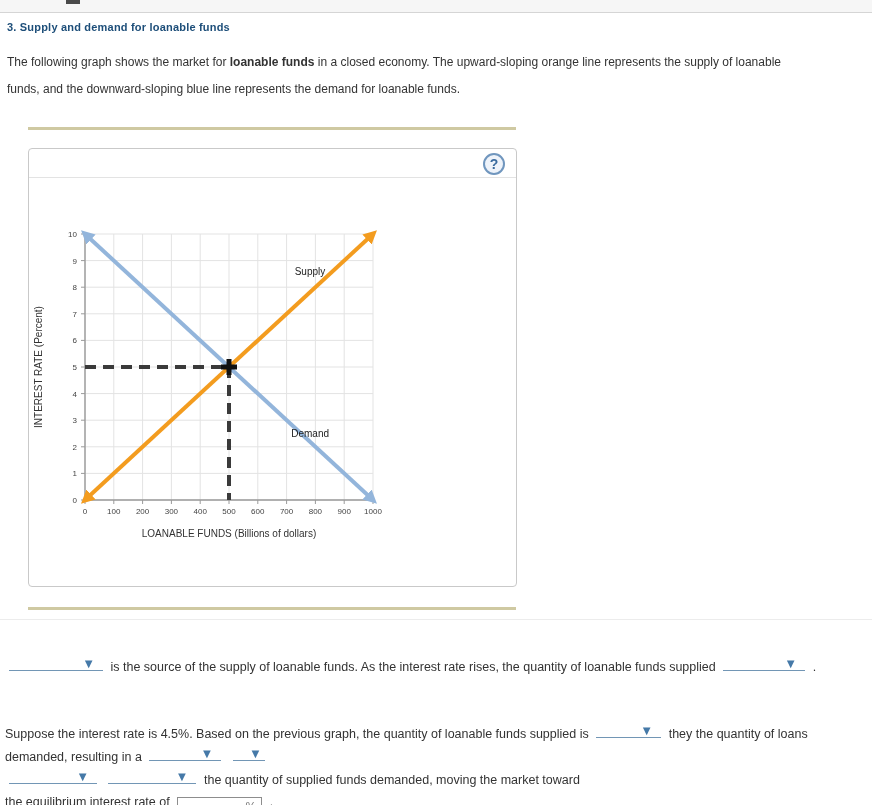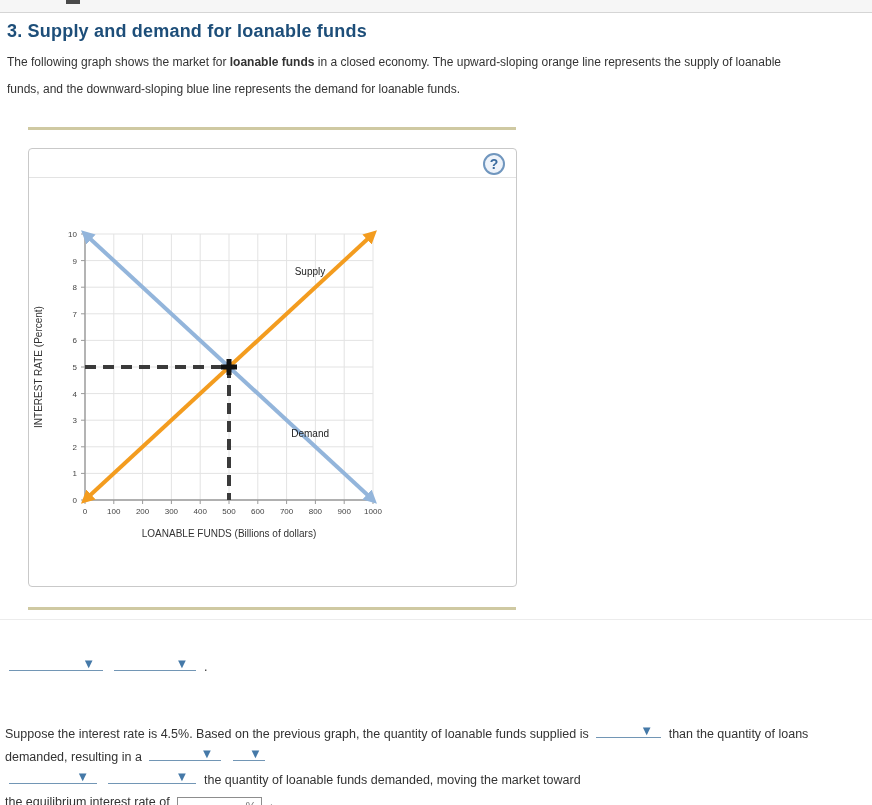--- a/index.html
+++ b/index.html
@@ -3,21 +3,21 @@
 <meta charset="utf-8">
 <style>
   * { margin:0; padding:0; box-sizing:border-box; }
   html,body { width:872px; height:805px; background:#ffffff; overflow:hidden;
               font-family:"Liberation Sans", sans-serif; color:#333; }
 
   .topstrip { position:absolute; left:0; top:0; width:872px; height:13px;
               background:#f6f6f6; border-bottom:1px solid #d5d5d5; }
   .frag { position:absolute; left:66px; top:0; width:14px; height:4px; background:#4a4a4a; }
 
-  .heading { position:absolute; left:7px; top:21px; font-size:18px; font-weight:bold;
+  .heading { position:absolute; left:7px; top:21px; font-size:11px; font-weight:bold;
              color:#1d4e79; letter-spacing:0.2px; }
 
   .intro { position:absolute; left:7px; top:49px; font-size:12px; line-height:27px;
            color:#333; white-space:nowrap; }
 
   .tanbar { position:absolute; left:28px; width:488px; height:3px; background:#cfc9a2; }
   .tan1 { top:127px; } .tan2 { top:607px; }
   .pagediv { position:absolute; left:0; top:619px; width:872px; height:1px; background:#ececec; }
 
   .panel { position:absolute; left:28px; top:148px; width:489px; height:439px;
@@ -157,40 +157,41 @@
       <text x="13" y="188" text-anchor="middle" font-size="10" fill="#333" font-family="Liberation Sans, sans-serif" transform="rotate(-90 13 188)">INTEREST RATE (Percent)</text>
     </svg>
 </div>
 
 <div class="tanbar tan2"></div>
 <div class="pagediv"></div>
 
 <div class="questions q1">
   <div class="qline">
     <span class="blank w94"><span class="arrow">▼</span></span>
+    <span>is the source of the supply of loanable funds. As the interest rate rises, the quantity of loanable funds supplied</span>
     <span class="blank w82"><span class="arrow">▼</span></span>
     <span>.</span>
   </div>
 </div>
 
 <div class="questions q2">
   <div class="qline">
     <span>Suppose the interest rate is 4.5%. Based on the previous graph, the quantity of loanable funds supplied is</span>
     <span class="blank w65"><span class="arrow">▼</span></span>
-    <span>than the quantity of loans</span>
+    <span>they the quantity of loans</span>
   </div>
   <div class="qline">
     <span>demanded, resulting in a</span>
     <span class="blank w72"><span class="arrow">▼</span></span>
     <span class="blank w32 small"><span class="arrow">▼</span></span>
   </div>
   <div class="qline">
     <span class="blank w88"><span class="arrow">▼</span></span>
     <span class="blank w88"><span class="arrow">▼</span></span>
-    <span>the quantity of loanable funds demanded, moving the market toward</span>
+    <span>the quantity of supplied funds demanded, moving the market toward</span>
   </div>
   <div class="qline">
     <span>the equilibrium interest rate of</span>
     <span class="rate-box">
       <input type="text" style="">
       <span class="suffix">%</span>
     </span>
     <span>.</span>
   </div>
 </div>

